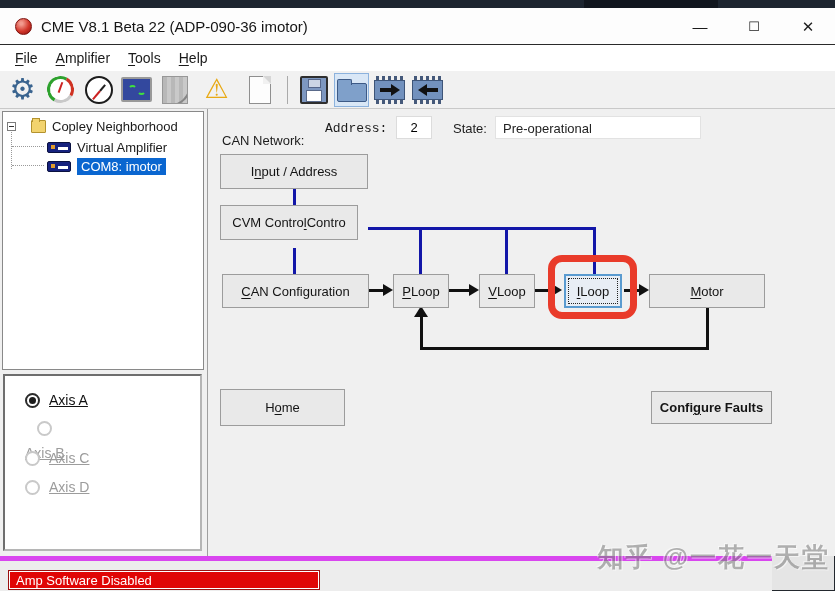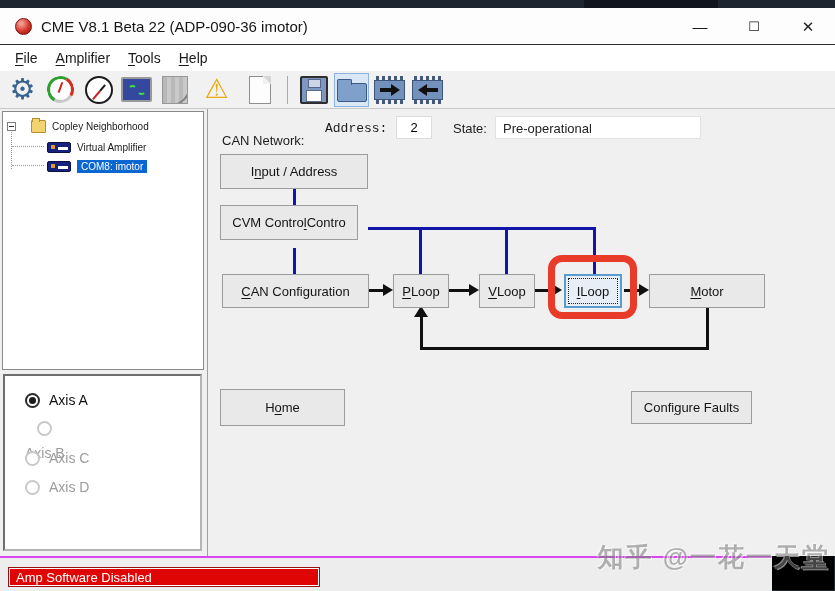--- a/index.html
+++ b/index.html
@@ -1,17 +1,17 @@
 <!DOCTYPE html>
 <html><head>
 <meta charset="utf-8">
 <style>
   * { margin:0; padding:0; box-sizing:border-box; }
   body { font-family:"Liberation Sans", sans-serif; background:#555; }
-  .window { position:relative; width:835px; height:591px; background:#000000; overflow:hidden;
+  .window { position:relative; width:835px; height:591px; background:#e5e5e5; overflow:hidden;
             box-shadow: inset 0 0 0 1px #23282e; }
 
   
   .top-strip { position:absolute; left:0; top:0; width:835px; height:8px;
                background:linear-gradient(90deg,#1d2530 0 70%,#11161e 70% 86%,#1d2530 86%); }
 
   
   .titlebar { position:absolute; left:0; top:8px; width:835px; height:37px; background:#fdfdfd;
               border-bottom:1px solid #2a2a2a; display:flex; align-items:center; }
   .app-icon { width:17px; height:17px; border-radius:50%; margin-left:15px;
@@ -79,42 +79,42 @@
   .arrow-row { display:flex; align-items:center; }
   .shaft { width:11px; height:4px; background:#111; }
   .head-r { width:0; height:0; border-left:9px solid #111; border-top:6px solid transparent; border-bottom:6px solid transparent; }
   .head-l { width:0; height:0; border-right:9px solid #111; border-top:6px solid transparent; border-bottom:6px solid transparent; }
 
   
   .content { position:absolute; left:0; top:109px; width:835px; height:447px; background:#f0f0f0; }
 
   
   .tree-panel { position:absolute; left:2px; top:2px; width:202px; height:259px; background:#ffffff;
-                border:1px solid #898989; font-size:10px; color:#1a1a1a; }
+                border:1px solid #898989; font-size:13px; color:#1a1a1a; }
   .tree-row { position:absolute; display:flex; align-items:center; height:17px; }
   .expander { width:9px; height:9px; background:#fff; border:1px solid #7c7c7c; position:relative; }
   .expander::after { content:""; position:absolute; left:1px; top:3px; width:5px; height:1px; background:#333; }
   .tree-folder { width:15px; height:13px; background:#f2d36e; border:1px solid #b3922e; border-radius:1px; position:relative; }
   .tree-folder::before { content:""; position:absolute; top:-3px; left:0; width:6px; height:3px;
                          background:#f2d36e; border:1px solid #b3922e; border-bottom:none; }
   .amp-icon { width:24px; height:11px; background:#16227e; border:1px solid #0a1140; border-radius:2px; position:relative; }
   .amp-icon::before { content:""; position:absolute; left:3px; top:2px; width:4px; height:4px; background:#e09b2d; }
   .amp-icon::after { content:""; position:absolute; left:10px; top:4px; width:10px; height:3px; background:#fff; }
   .tree-dots { position:absolute; border-left:1px dotted #9a9a9a; }
   .tree-dots-h { position:absolute; border-top:1px dotted #9a9a9a; }
   .tree-label { margin-left:6px; }
   .tree-label.sel { background:#0a66d0; color:#fff; padding:1px 4px; }
 
   .axis-panel { position:absolute; left:3px; top:265px; width:199px; height:177px; background:#ffffff;
                 border:2px solid; border-color:#6e6e6e #b5b5b5 #b5b5b5 #6e6e6e; }
   .axis-row { position:absolute; left:20px; display:flex; align-items:center; gap:9px; font-size:14px; }
   .radio { width:15px; height:15px; border-radius:50%; border:2px solid #2b2b2b; position:relative; background:#fff; }
   .radio.sel::after { content:""; position:absolute; inset:2px; background:#1c1c1c; border-radius:50%; }
   .radio.dis { border-color:#c9c9c9; }
-  .axis-row .lbl { color:#111; }
+  .axis-row .lbl { color:#111;text-decoration:underline; }
   .axis-row .lbl.dis { color:#9c9c9c; }
 
   
   .main-panel { position:absolute; left:207px; top:0; width:628px; height:447px; background:#f0f0f0;
                 border-left:1px solid #9f9f9f; }
   .can-bar { position:absolute; left:0; top:0; width:100%; height:36px; font-size:13px; color:#1c1c1c; }
   .can-lbl { position:absolute; top:12px; }
   .addr-input { position:absolute; left:188px; top:7px; width:36px; height:23px; background:#fff;
                 border:1px solid #dcdcdc; font-size:13px; text-align:center; font-family:"Liberation Sans",sans-serif; }
   .state-field { position:absolute; left:287px; top:7px; width:206px; height:23px; background:#fff;
@@ -129,21 +129,21 @@
   .blue-line { position:absolute; background:#1216a8; z-index:1; }
   .black-line { position:absolute; background:#101010; z-index:1; }
   .harrow { position:absolute; display:flex; align-items:center; z-index:1; }
   .harrow .sh { height:3px; background:#101010; }
   .harrow .hd { width:0; height:0; border-left:10px solid #101010; border-top:6px solid transparent; border-bottom:6px solid transparent; }
   .up-head { position:absolute; width:0; height:0; border-bottom:11px solid #101010;
              border-left:7px solid transparent; border-right:7px solid transparent; z-index:1; }
 
   
   .statusbar { position:absolute; left:0; top:556px; width:772px; height:35px; background:#ededed;
-               border-top:2px solid #d946ef; }
+               border-top:5px solid #d946ef; }
   .amp-status { position:absolute; left:8px; top:9px; width:312px; height:20px; background:#e00505;
                 border:1px solid #9b1010; box-shadow:inset 0 0 0 1px #fff; color:#fff; font-size:13px;
                 padding:2px 0 0 7px; }
   .f12-status { position:absolute; left:710px; top:10px; width:112px; height:19px; background:#e00505;
                 border:1px solid #b03030; box-shadow:inset 0 0 0 1px #f7c9c9; color:#fff; font-size:12px;
                 display:flex; align-items:center; justify-content:center; }
 
   .watermark { position:absolute; right:5px; top:540px; z-index:60; font-size:26px; font-weight:bold;
                letter-spacing:2px; color:#7b7b7b; opacity:.55;
                text-shadow:1px 1px 0 #fff, -1px -1px 0 #fff; pointer-events:none; }
@@ -334,21 +334,21 @@
       <div class="dbtn" style="left:441px; top:165px; width:116px; height:34px;">
           <span></span>
           <span class="mn">M</span>
           <span>otor</span>
         </div>
       <div class="dbtn" style="left:12px; top:280px; width:125px; height:37px;">
           <span>H</span>
           <span class="mn">o</span>
           <span>me</span>
         </div>
-      <div class="dbtn" style="left:423px; top:282px; width:121px; height:33px;">
+      <div class="dbtn" style="left:443px; top:282px; width:121px; height:33px;font-weight:bold;">
           <span>Confi</span>
           <span class="mn">g</span>
           <span>ure Faults</span>
         </div>
 
       <div class="red-annot"></div>
     </div>
   </div>
 
   <div class="statusbar">

